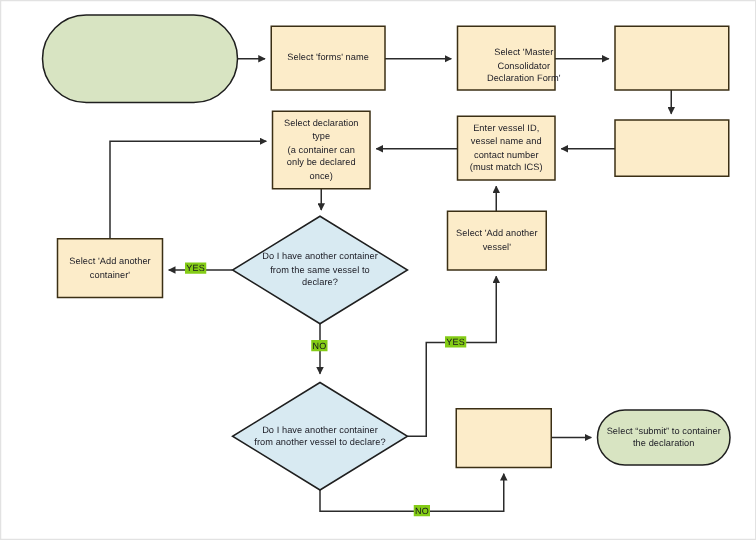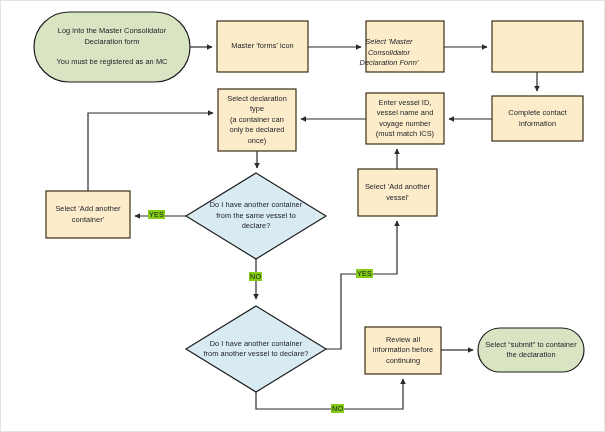--- a/index.html
+++ b/index.html
@@ -90,55 +90,46 @@
       <rect x="364" y="326" width="76" height="47" fill="#fcecc9" stroke="#3b2f14" stroke-width="1.2"></rect>
 
       <rect x="477" y="327" width="106" height="44" rx="22" ry="22" fill="#d8e4c2" stroke="#1f1f1f" stroke-width="1.2"></rect>
 
       <polygon points="255,172 325,215 255,258 185,215" fill="#d8eaf2" stroke="#1f1f1f" stroke-width="1.2"></polygon>
 
       <polygon points="255,305 325,348 255,391 185,348" fill="#d8eaf2" stroke="#1f1f1f" stroke-width="1.2"></polygon>
     </g>
   </svg>
 
-  <div class="node-label" style="left:33px;top:11px;width:156px;height:70px;">Log into the Master Consolidator
-Declaration form
 
-You must be registered as an MC</div>
+  <div class="node-label" style="left:216px;top:20px;width:91px;height:51px;">Select 'forms' name</div>
 
-  <div class="node-label" style="left:216px;top:20px;width:91px;height:51px;">Master 'forms' icon</div>
-
-  <div class="node-label" style="left:349px;top:20px;width:78px;height:64px;font-style:italic;">Select 'Master
+  <div class="node-label" style="left:379px;top:20px;width:78px;height:64px;">Select 'Master
 Consolidator
 Declaration Form'</div>
 
 
-  <div class="node-label" style="left:491px;top:95px;width:91px;height:45px;">Complete contact
-information</div>
 
   <div class="node-label" style="left:365px;top:92px;width:78px;height:51px;">Enter vessel ID,
 vessel name and
-voyage number
+contact number
 (must match ICS)</div>
 
   <div class="node-label" style="left:217px;top:88px;width:78px;height:62px;">Select declaration
 type
 (a container can
 only be declared
 once)</div>
 
   <div class="node-label" style="left:45px;top:190px;width:84px;height:47px;">Select 'Add another
 container'</div>
 
   <div class="node-label" style="left:357px;top:168px;width:79px;height:47px;">Select 'Add another
 vessel'</div>
 
-  <div class="node-label" style="left:364px;top:326px;width:76px;height:47px;">Review all
-information before
-continuing</div>
 
   <div class="node-label" style="left:477px;top:327px;width:106px;height:44px;">Select “submit” to container
 the declaration</div>
 
   <div class="node-label" style="left:180px;top:190px;width:150px;height:50px;">Do I have another container
 from the same vessel to
 declare?</div>
 
   <div class="node-label" style="left:178px;top:330px;width:154px;height:36px;">Do I have another container
 from another vessel to declare?</div>

